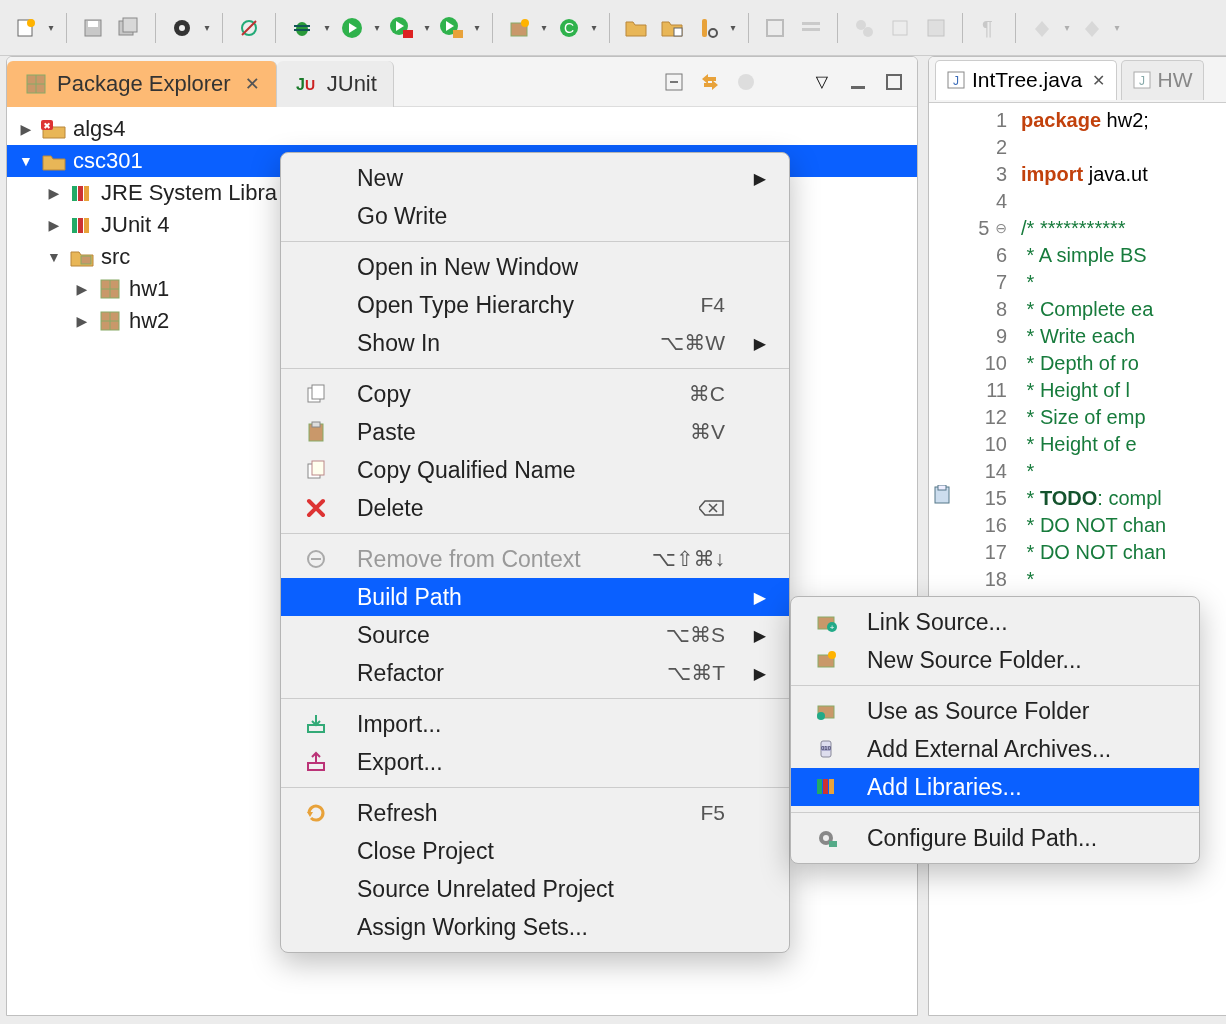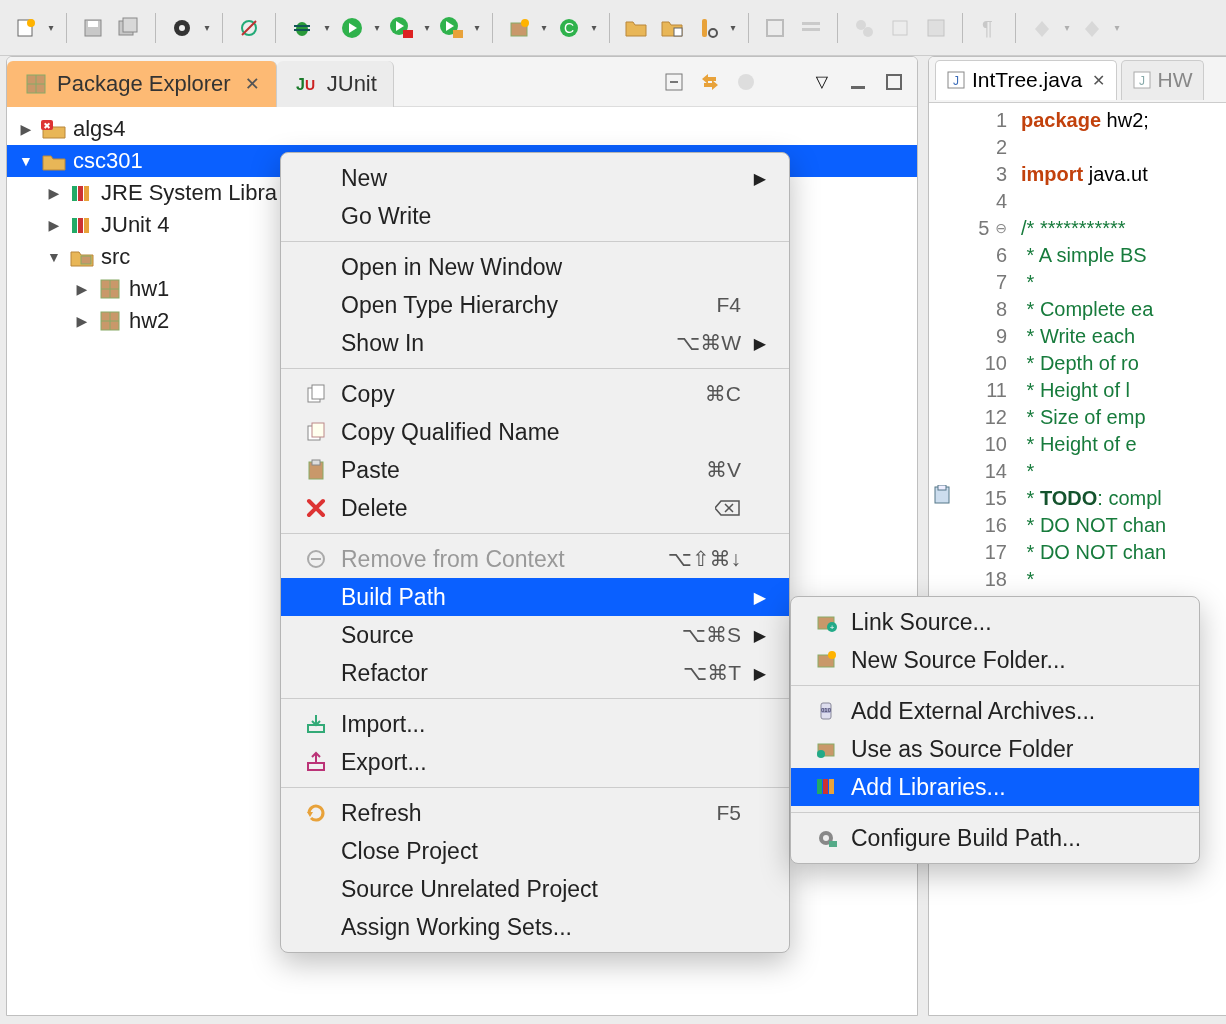--- a/index.html
+++ b/index.html
@@ -38,21 +38,21 @@
 .gutter { width:60px; text-align:right; color:#787878; padding:4px 8px 0 0; background:#fff;}
 .gmark { width:26px; }
 .ln { display:flex; justify-content:flex-end; align-items:center; height:27px; gap:2px;}
 .code { padding:4px 0 0 6px; white-space:pre; color:#000; }
 .kw { color:#c2410c; font-weight:bold; }
 .cm { color:#177b3c; }
 .todo { color:#14532d; font-weight:bold; }
 
 
 .ctx-menu { position:absolute; background:#f0f0f0; border:1px solid #b5b5b5; border-radius:8px; box-shadow:0 10px 30px rgba(0,0,0,0.25); font-size:23px; color:#222; padding:6px 0; }
-.ctx-item { height:38px; padding:0 22px; display:flex; align-items:center; gap:12px; }
+.ctx-item { height:38px; padding:0 22px; display:flex; align-items:center; gap:28px; }
 .ctx-item.hl { background:#0a60ff; color:#fff; }
 .ctx-item.disabled { color:#999; }
 .ctx-sep { height:1px; background:#ccc; margin:6px 0; }
 .ctx-label { flex:1; }
 .ctx-short { color:#555; font-size:21px; margin-left:20px; }
 .ctx-arrow { width:14px; text-align:center; font-size:16px; }
 .ctx-icon { width:26px; display:inline-flex; justify-content:center; }
 
 .main-ctx { top:152px; left:280px; width:510px; }
 .sub-ctx  { top:596px; left:790px; width:410px; }
@@ -463,36 +463,36 @@
           <rect x="7" y="2" width="12" height="14" fill="#fff" stroke="#888"></rect>
         </svg>
       </span>
       <span class="ctx-label">Copy</span>
       <span class="ctx-short">⌘C</span>
       <span class="ctx-arrow"></span>
     </div>
     <div class="ctx-item">
       <span class="ctx-icon">
         <svg width="22" height="22">
+          <rect x="4" y="3" width="14" height="17" fill="#c9986a" stroke="#8a6"></rect>
+          <rect x="7" y="1" width="8" height="5" fill="#ddd" stroke="#888"></rect>
+        </svg>
+      </span>
+      <span class="ctx-label">Paste</span>
+      <span class="ctx-short">⌘V</span>
+      <span class="ctx-arrow"></span>
+    </div>
+    <div class="ctx-item">
+      <span class="ctx-icon">
+        <svg width="22" height="22">
           <rect x="3" y="5" width="12" height="14" fill="#fff" stroke="#888"></rect>
           <rect x="7" y="2" width="12" height="14" fill="#ffe" stroke="#b88"></rect>
         </svg>
       </span>
       <span class="ctx-label">Copy Qualified Name</span>
-      <span class="ctx-arrow"></span>
-    </div>
-    <div class="ctx-item">
-      <span class="ctx-icon">
-        <svg width="22" height="22">
-          <rect x="4" y="3" width="14" height="17" fill="#c9986a" stroke="#8a6"></rect>
-          <rect x="7" y="1" width="8" height="5" fill="#ddd" stroke="#888"></rect>
-        </svg>
-      </span>
-      <span class="ctx-label">Paste</span>
-      <span class="ctx-short">⌘V</span>
       <span class="ctx-arrow"></span>
     </div>
     <div class="ctx-item">
       <span class="ctx-icon">
         <svg width="22" height="22">
           <path d="M4 4 L18 18 M18 4 L4 18" stroke="#d33" stroke-width="4" stroke-linecap="round"></path>
         </svg>
       </span>
       <span class="ctx-label">Delete</span>
       <span class="ctx-short">
@@ -601,38 +601,38 @@
           <circle cx="17" cy="6" r="4" fill="#ffb300"></circle>
         </svg>
       </span>
       <span class="ctx-label">New Source Folder...</span>
       <span class="ctx-arrow"></span>
     </div>
     <div class="ctx-sep"></div>
     <div class="ctx-item">
       <span class="ctx-icon">
         <svg width="22" height="22">
+          <rect x="3" y="6" width="16" height="12" fill="#c9986a" stroke="#8a6"></rect>
+          <circle cx="6" cy="16" r="4" fill="#2a8"></circle>
+        </svg>
+      </span>
+      <span class="ctx-label">Use as Source Folder</span>
+      <span class="ctx-arrow"></span>
+    </div>
+    <div class="ctx-item">
+      <span class="ctx-icon">
+        <svg width="22" height="22">
           <rect x="6" y="3" width="10" height="16" rx="2" fill="#dde" stroke="#889"></rect>
           <rect x="6" y="8" width="10" height="5" fill="#aac"></rect>
           <text x="11" y="12" font-size="6" fill="#335" text-anchor="middle">010</text>
         </svg>
       </span>
       <span class="ctx-label">Add External Archives...</span>
       <span class="ctx-arrow"></span>
     </div>
-    <div class="ctx-item">
-      <span class="ctx-icon">
-        <svg width="22" height="22">
-          <rect x="3" y="6" width="16" height="12" fill="#c9986a" stroke="#8a6"></rect>
-          <circle cx="6" cy="16" r="4" fill="#2a8"></circle>
-        </svg>
-      </span>
-      <span class="ctx-label">Use as Source Folder</span>
-      <span class="ctx-arrow"></span>
-    </div>
     <div class="ctx-item hl">
       <span class="ctx-icon">
         <svg width="22" height="22">
           <rect x="2" y="3" width="5" height="15" fill="#2a6"></rect>
           <rect x="8" y="3" width="5" height="15" fill="#c33"></rect>
           <rect x="14" y="3" width="5" height="15" fill="#e8a23a"></rect>
         </svg>
       </span>
       <span class="ctx-label">Add Libraries...</span>
       <span class="ctx-arrow"></span>

